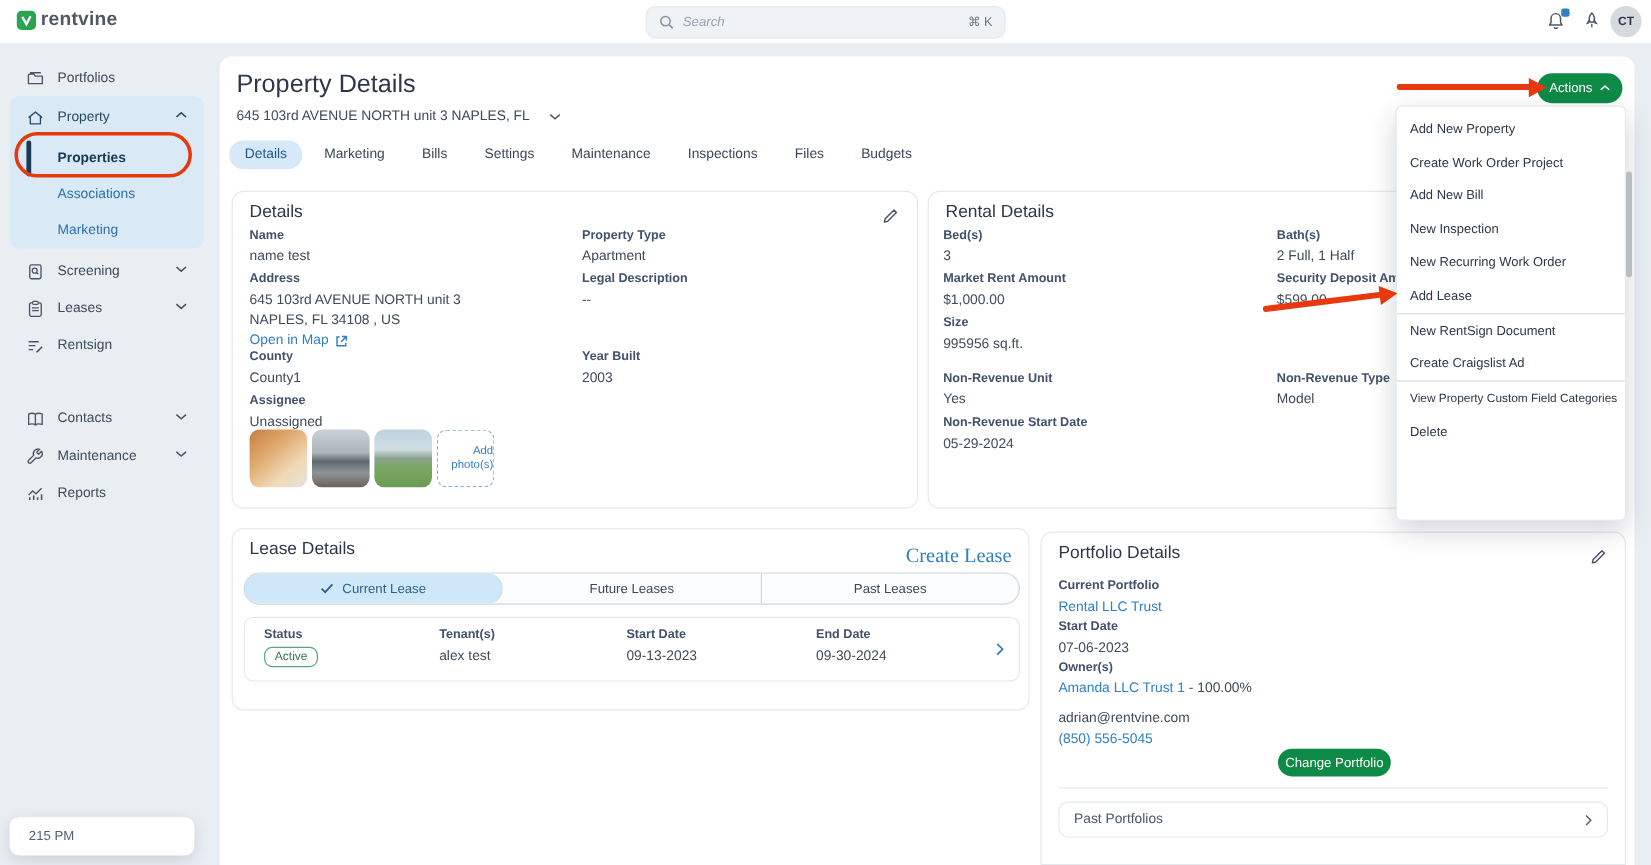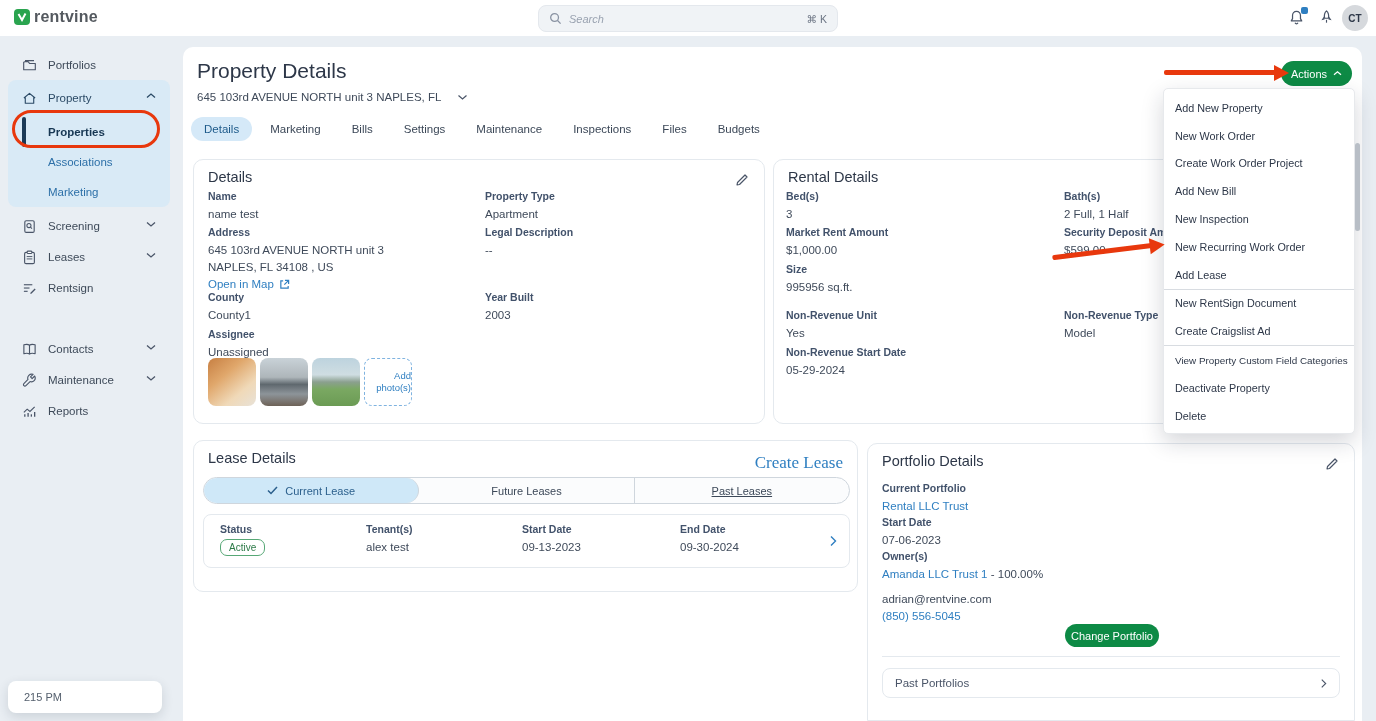--- a/index.html
+++ b/index.html
@@ -57,21 +57,21 @@
   .photo { width:48px; height:48px; border-radius:8px; }
   .photo1 { background:linear-gradient(140deg,#c77f42 0%,#e0a76b 35%,#f0d9b8 70%,#e8e2d8 100%); }
   .photo2 { background:linear-gradient(180deg,#c9d2d8 0%,#aeb6ba 40%,#5f686e 55%,#8d9499 75%,#6e6257 100%); }
   .photo3 { background:linear-gradient(180deg,#bdd3de 0%,#cfdde2 35%,#8ba08f 50%,#7aa862 65%,#6b9b54 100%); }
   .add-photo { width:48px; height:48px; border-radius:8px; border:1.5px dashed #7fb3e0; color:#2f7fc1; font-size:9.5px; display:flex; align-items:center; justify-content:center; text-align:right; line-height:1.3; cursor:pointer; }
 
   
   .create-lease { position:absolute; right:14px; top:12px; font-size:17px; color:#2f7fc1; cursor:pointer;font-family:Liberation Serif, serif; }
   .segmented { position:absolute; left:9px; top:36px; width:647px; height:27px; display:flex; border:1px solid #cfd6dd; border-radius:14px; overflow:hidden; background:#fbfcfd; }
   .segment { flex:1; display:flex; align-items:center; justify-content:center; gap:7px; font-size:11px; color:#3c4858; border-right:1px solid #cfd6dd; cursor:pointer; }
-  .segment:last-child { border-right:none;text-decoration:underline; }
+  .segment:last-child { border-right:none; }
   .segment.active { background:#cfe8f8; color:#2b5f8c; border-radius:14px; }
   .lease-row { position:absolute; left:9px; top:73px; width:647px; height:54px; border:1px solid #e4e9ee; border-radius:8px; cursor:pointer; }
   .lease-col { position:absolute; top:8px; }
   .lease-col .lbl { font-size:10.5px; font-weight:bold; color:#42526b; }
   .lease-col .val { font-size:11.5px; color:#3f4a5a; margin-top:6px; }
   .badge { display:inline-block; border:1px solid #57a876; color:#2c7a47; font-size:10px; border-radius:7px; padding:2px 8px; margin-top:4px; background:#fff; }
 
   
   .green-btn { position:absolute; left:197px; top:180px; width:94px; height:23px; border-radius:12px; background:#0d8a45; color:#fff; font-size:11px; display:flex; align-items:center; justify-content:center; cursor:pointer; }
   .pcard-div { position:absolute; left:14px; right:14px; top:212px; height:1px; background:#e4e9ee; }
@@ -455,32 +455,30 @@
       <span class="chev">
         <svg class="icon-svg" width="7" height="11" viewBox="0 0 8 12">
             <polyline points="2,1.5 6.5,6 2,10.5" fill="none" stroke="#4a5568" stroke-width="1.3"></polyline>
           </svg>
       </span>
     </div>
   </div>
 
   <div class="menu">
     <div class="menu-item">Add New Property</div>
-    <div class="menu-item">New Work Order</div>
     <div class="menu-item">Create Work Order Project</div>
     <div class="menu-item">Add New Bill</div>
     <div class="menu-item">New Inspection</div>
     <div class="menu-item">New Recurring Work Order</div>
     <div class="menu-item">Add Lease</div>
     <div class="menu-div"></div>
     <div class="menu-item">New RentSign Document</div>
     <div class="menu-item">Create Craigslist Ad</div>
     <div class="menu-div"></div>
     <div class="menu-item small">View Property Custom Field Categories</div>
-    <div class="menu-item">Deactivate Property</div>
     <div class="menu-item">Delete</div>
   </div>
   <div class="scroll-thumb"></div>
 
   <div class="red-ellipse"></div>
 
   <div class="arrow" style="left:1164px; top:64px; width:130px; height:16px;">
     <div class="shaft" style="width:112px;"></div>
     <div class="head" style="left:110px;"></div>
   </div>

